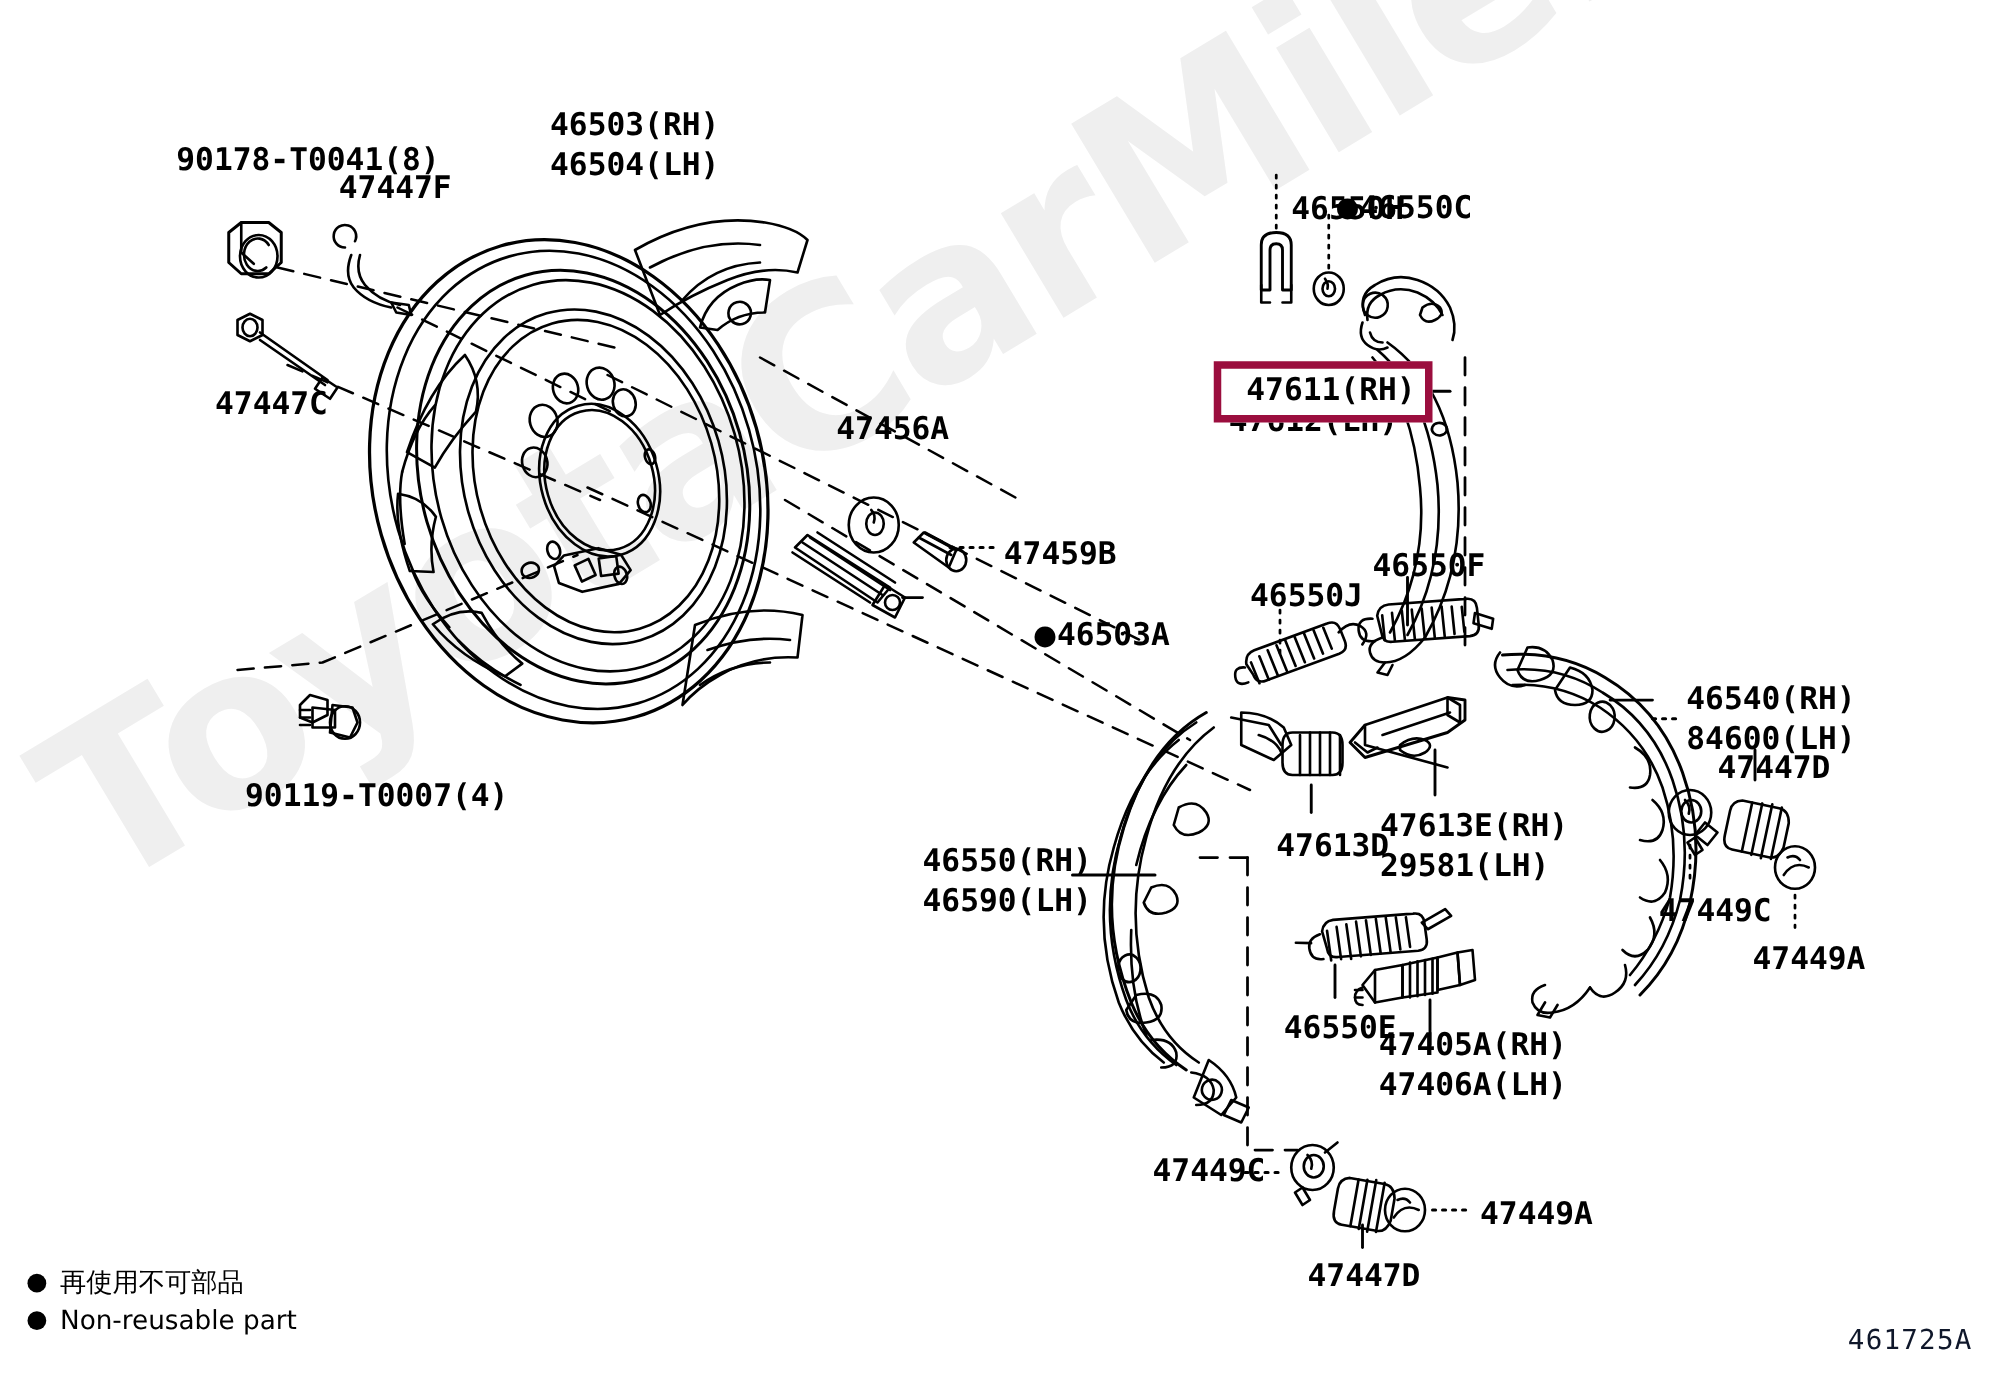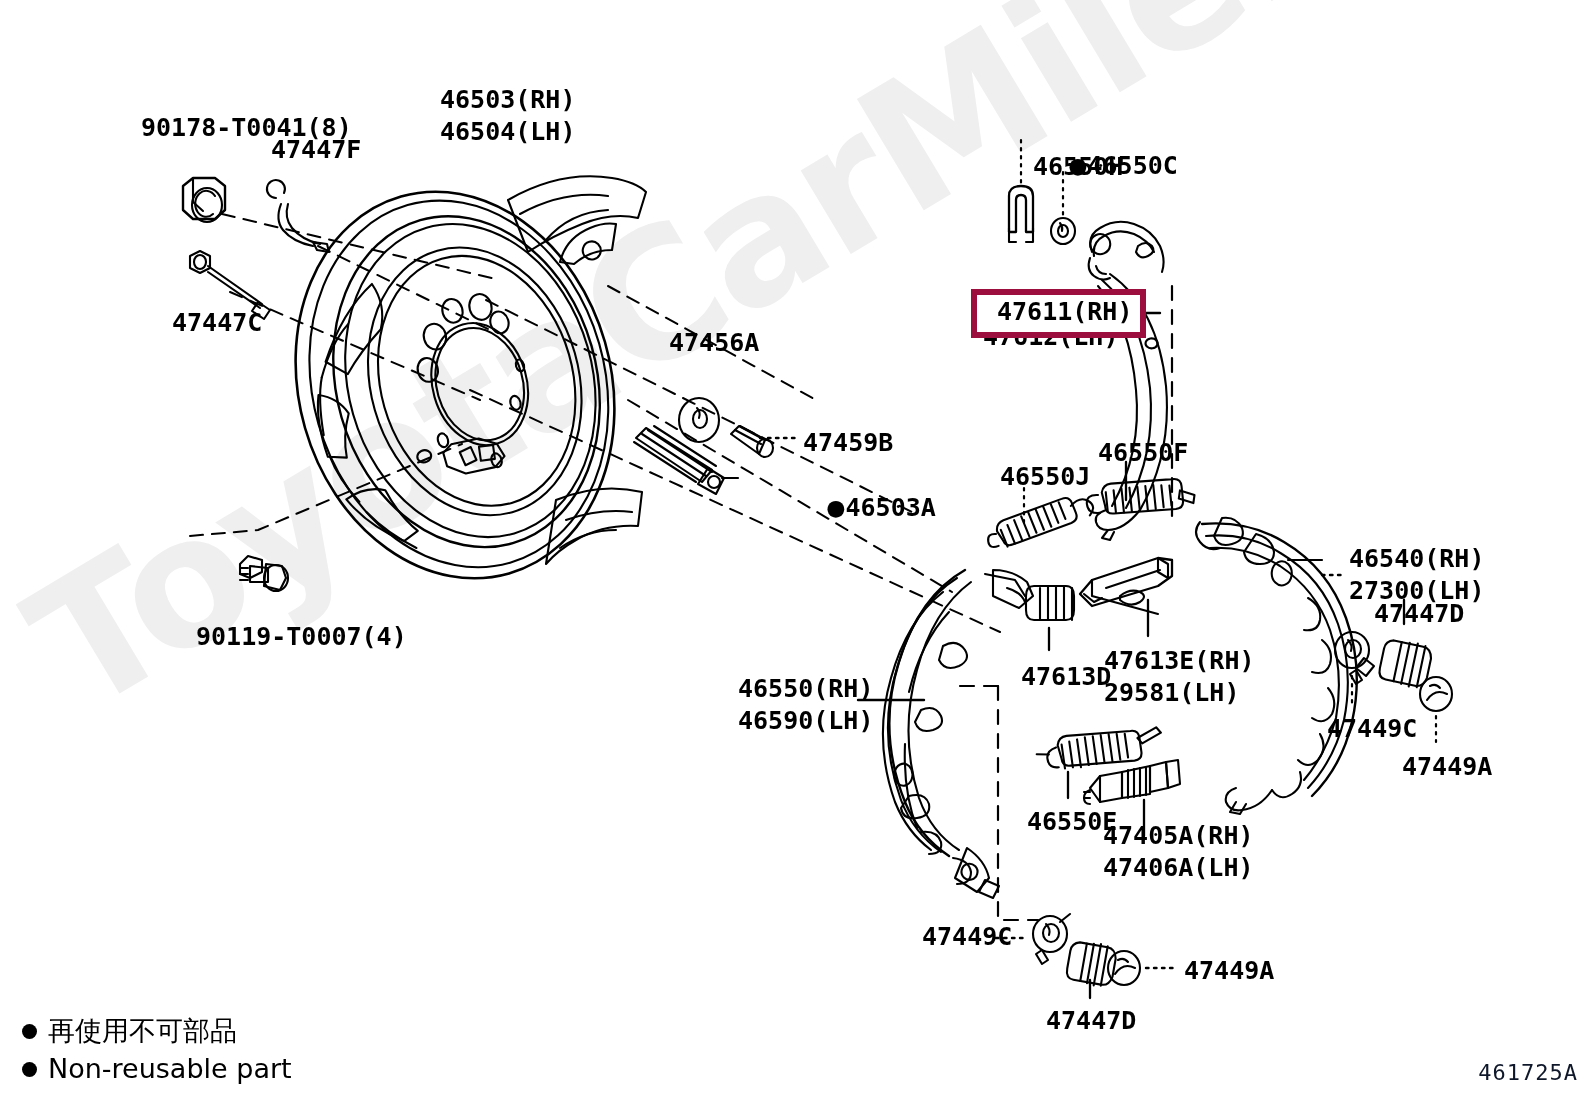--- a/index.html
+++ b/index.html
@@ -77,21 +77,21 @@
     z-index:6;
   }
 
   
   #legend{
     position:absolute;
     left:22px;
     top:1012px;
     z-index:4;
     font-family:"DejaVu Sans","Liberation Sans",sans-serif;
-    font-size:27px;
+    font-size:21px;
     color:#000;
     line-height:1.42;
   }
   #legend .row{ display:flex; align-items:center; gap:11px; }
   #legend .dot{
     display:inline-block;
     width:15px;height:15px;border-radius:50%;
     background:#000;flex:0 0 auto;
   }
   #legend .jp{ font-family:"DejaVu Sans","Liberation Sans",sans-serif; }
@@ -471,21 +471,21 @@
 
     <div class="lbl highlight" style="left:971px; top:289px;">47611(RH)</div>
 
     <div class="lbl" style="left:983px; top:321px;">47612(LH)</div>
 
     <div class="lbl" style="left:1000px; top:461px;">46550J</div>
 
     <div class="lbl" style="left:1098px; top:437px;">46550F</div>
 
     <div class="lbl two-line" style="left:1349px; top:543px;">46540(RH)
-27300(LH)</div>
+84600(LH)</div>
 
     <div class="lbl" style="left:1374px; top:598px;">47447D</div>
 
     <div class="lbl" style="left:1009px; top:661px;margin-left:12px;">47613D</div>
 
     <div class="lbl two-line" style="left:1104px; top:645px;">47613E(RH)
 29581(LH)</div>
 
     <div class="lbl two-line" style="left:738px; top:673px;">46550(RH)
 46590(LH)</div>

